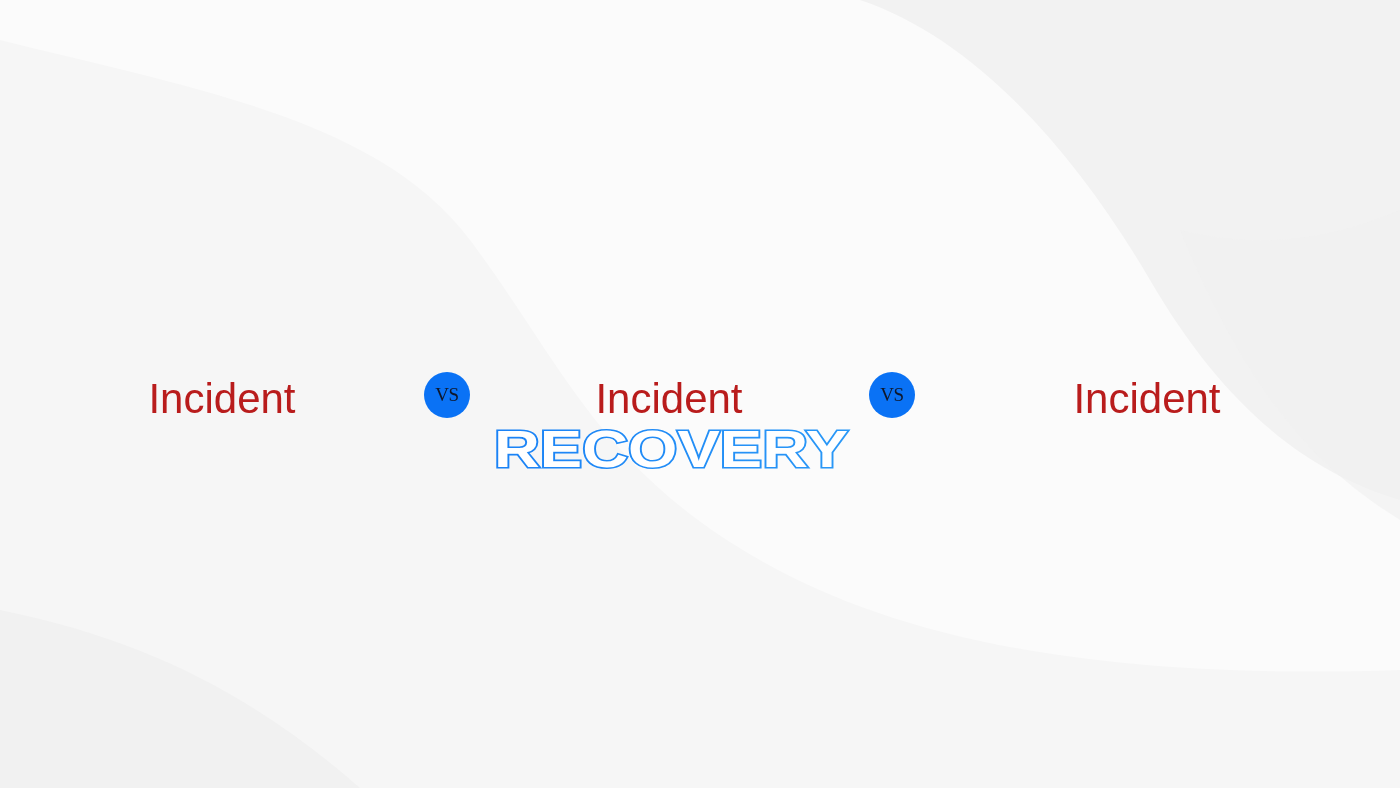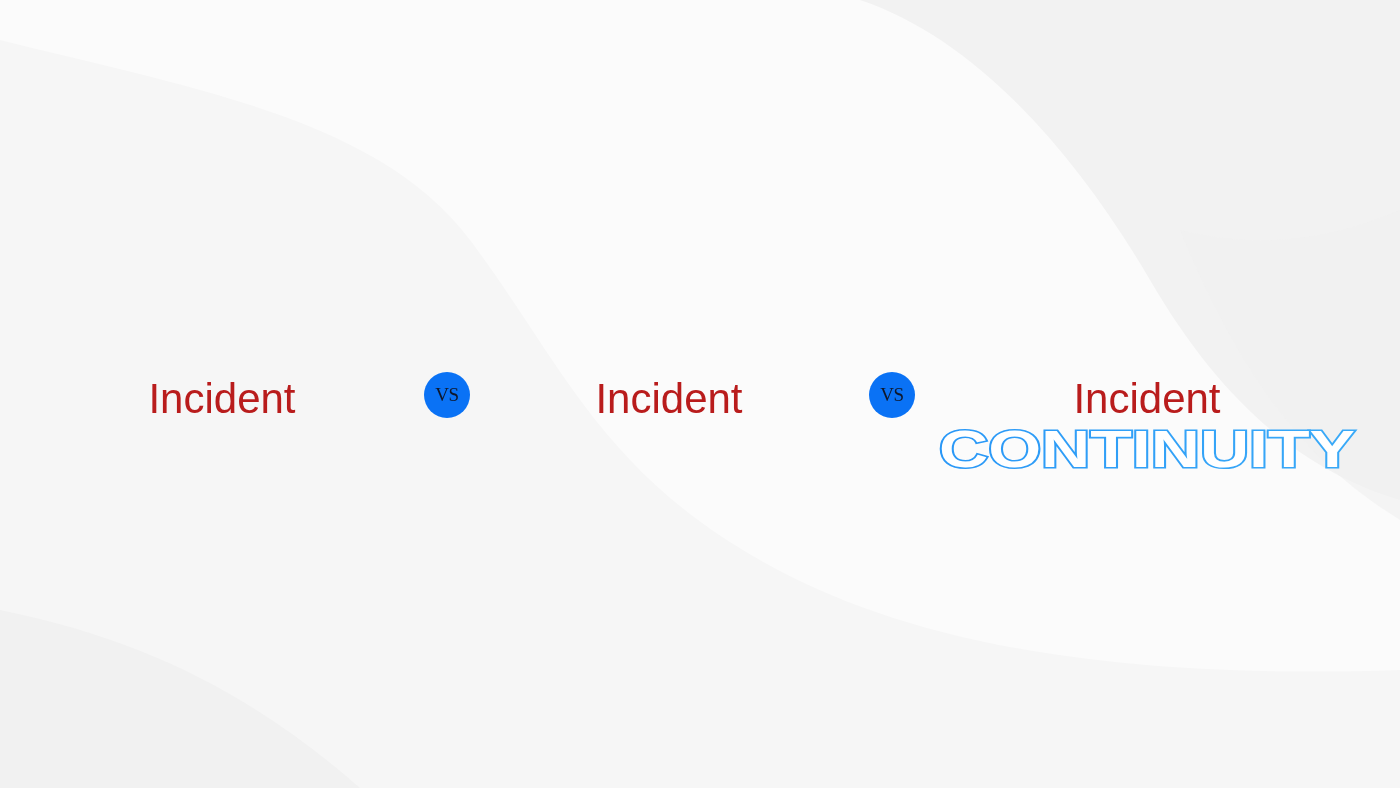--- a/index.html
+++ b/index.html
@@ -83,35 +83,35 @@
     <div class="group" style="left:46px; width:360px;">
       <span class="subtitle" style="padding-right:8px;">Incident</span>
     </div>
 
     <div class="vs-badge" style="left:424px;">
       <span>VS</span>
     </div>
 
     <div class="group" style="left:491px; width:360px;">
       <span class="subtitle" style="padding-right:4px;">Incident</span>
+      <span class="headline">
+        <svg width="360" height="56" viewBox="0 0 360 56">
+          <defs>
+            <linearGradient id="g2" x1="0" y1="0" x2="1" y2="0">
+              <stop offset="0" stop-color="#1a82f6"></stop>
+              <stop offset="1" stop-color="#2a98f7"></stop>
+            </linearGradient>
+          </defs>
+          <text class="hl-text" x="180" y="46" text-anchor="middle" textLength="354" lengthAdjust="spacingAndGlyphs" font-family="Liberation Sans, sans-serif" font-weight="700" font-size="52" fill="#ffffff" stroke="url(#g2)" stroke-width="3.2" paint-order="stroke">RECOVERY</text>
+        </svg>
+      </span>
     </div>
 
     <div class="vs-badge" style="left:869px;">
       <span>VS</span>
     </div>
 
     <div class="group" style="left:936px; width:422px;">
       <span class="subtitle" style="padding-left:0px;">Incident</span>
-      <span class="headline">
-        <svg width="422" height="56" viewBox="0 0 422 56">
-          <defs>
-            <linearGradient id="g3" x1="0" y1="0" x2="1" y2="0">
-              <stop offset="0" stop-color="#2a98f7"></stop>
-              <stop offset="1" stop-color="#3aaaf8"></stop>
-            </linearGradient>
-          </defs>
-          <text class="hl-text" x="211" y="46" text-anchor="middle" textLength="416" lengthAdjust="spacingAndGlyphs" font-family="Liberation Sans, sans-serif" font-weight="700" font-size="52" fill="#ffffff" stroke="url(#g3)" stroke-width="3.2" paint-order="stroke">CONTINUITY</text>
-        </svg>
-      </span>
     </div>
 
   </div>
 </div>
 
 </body></html>

